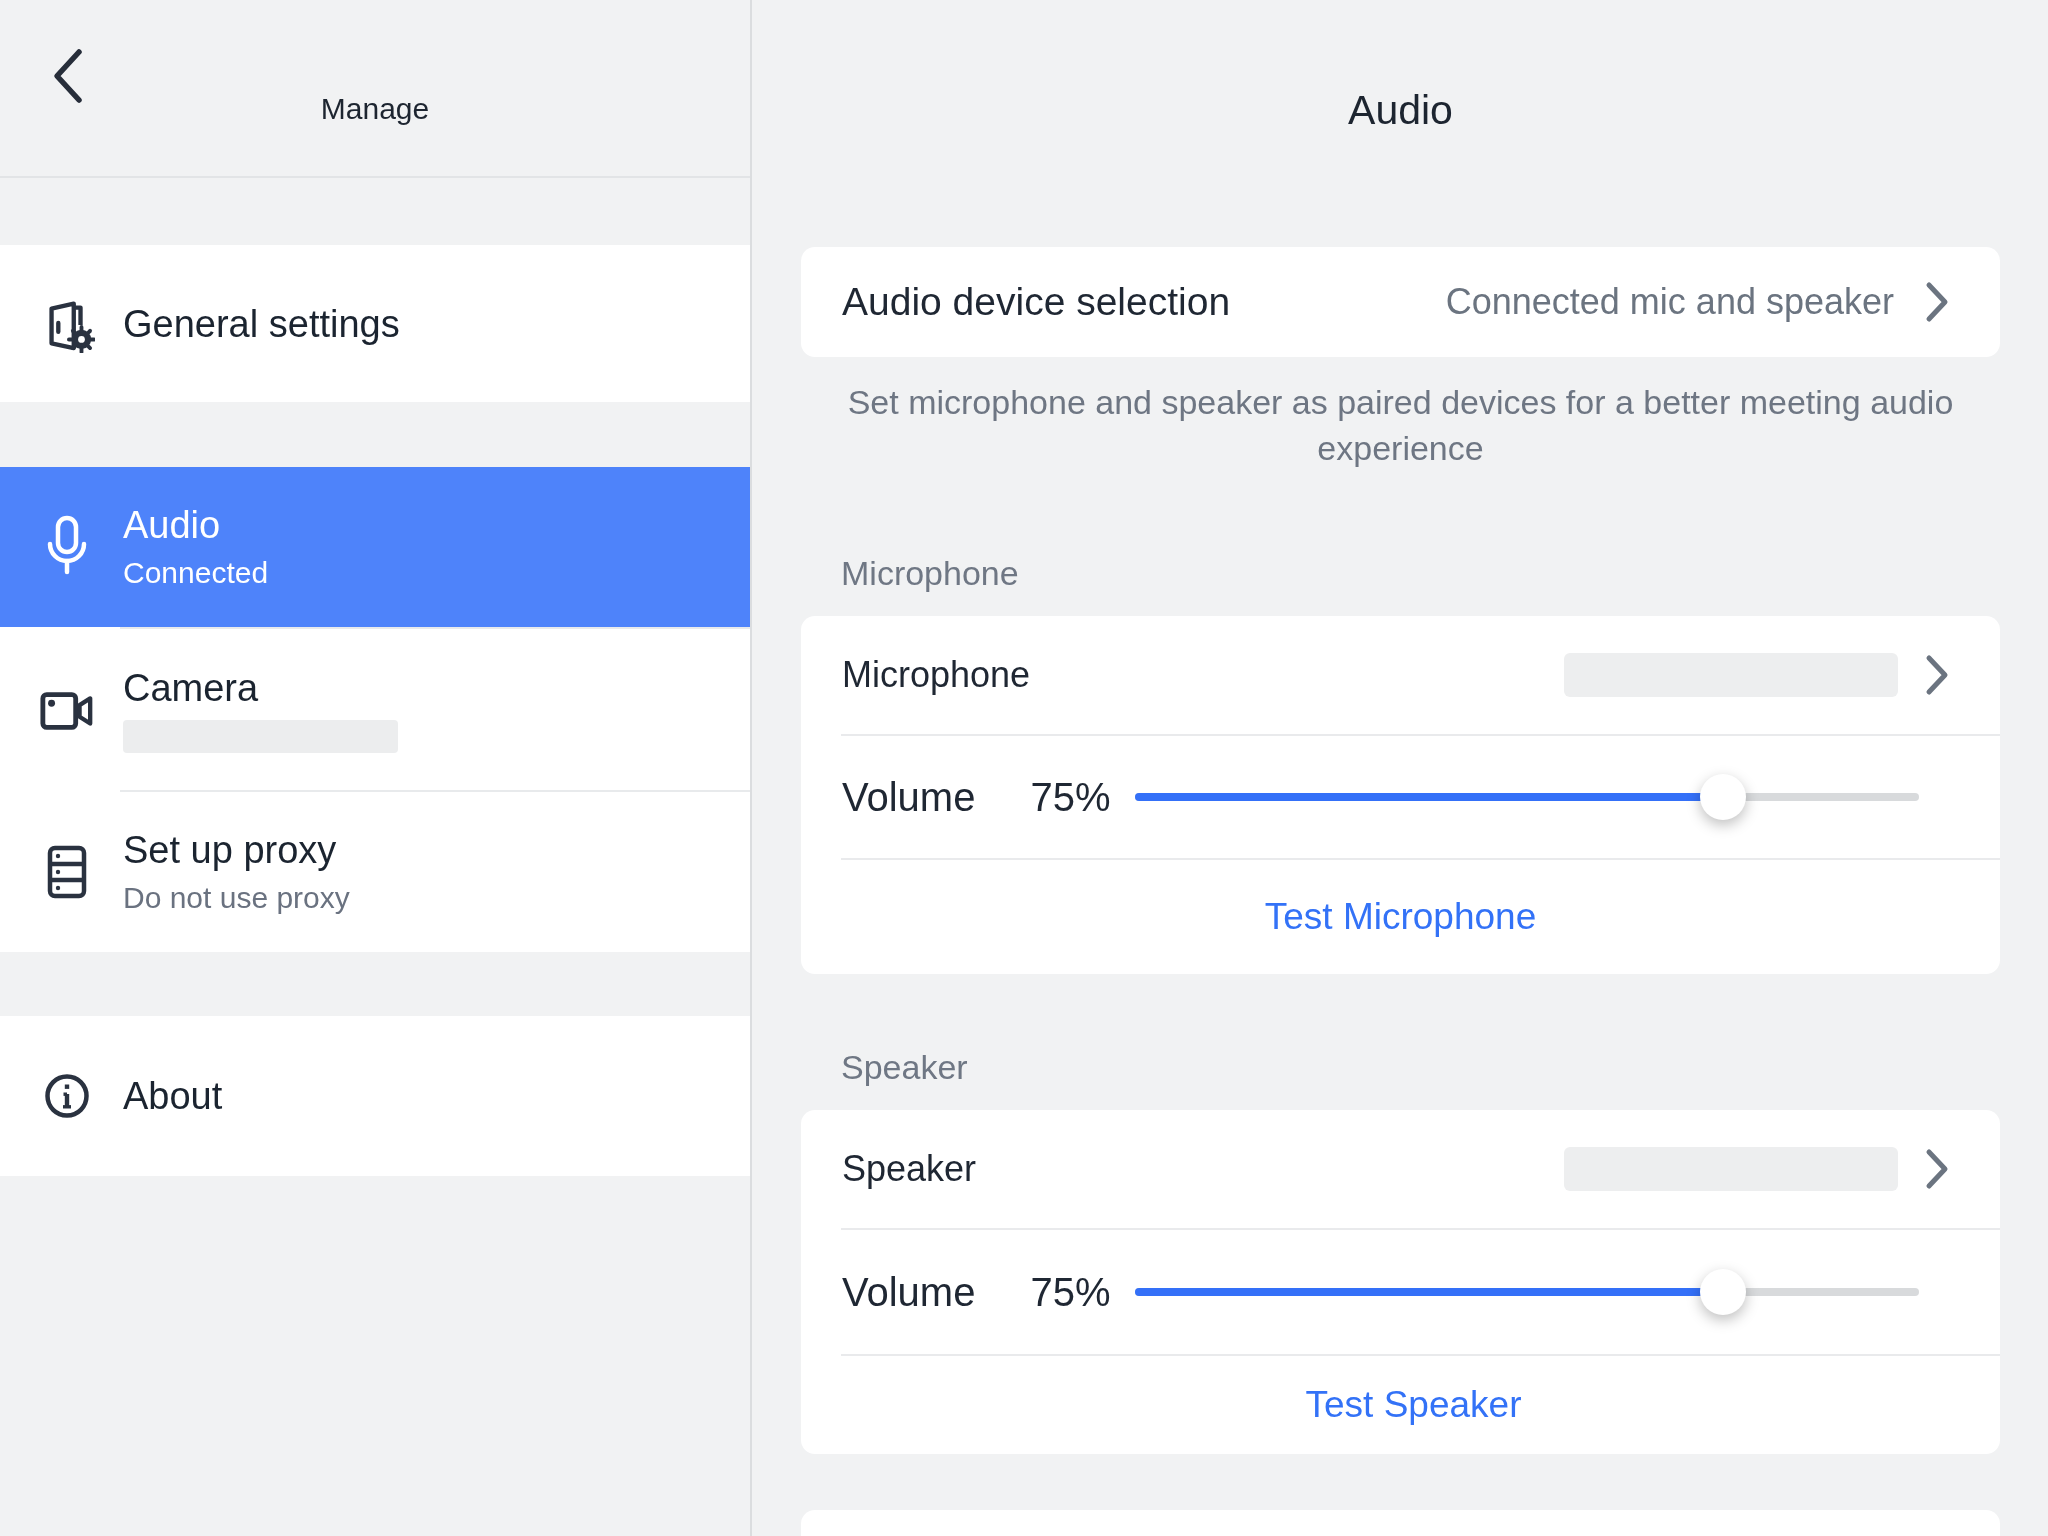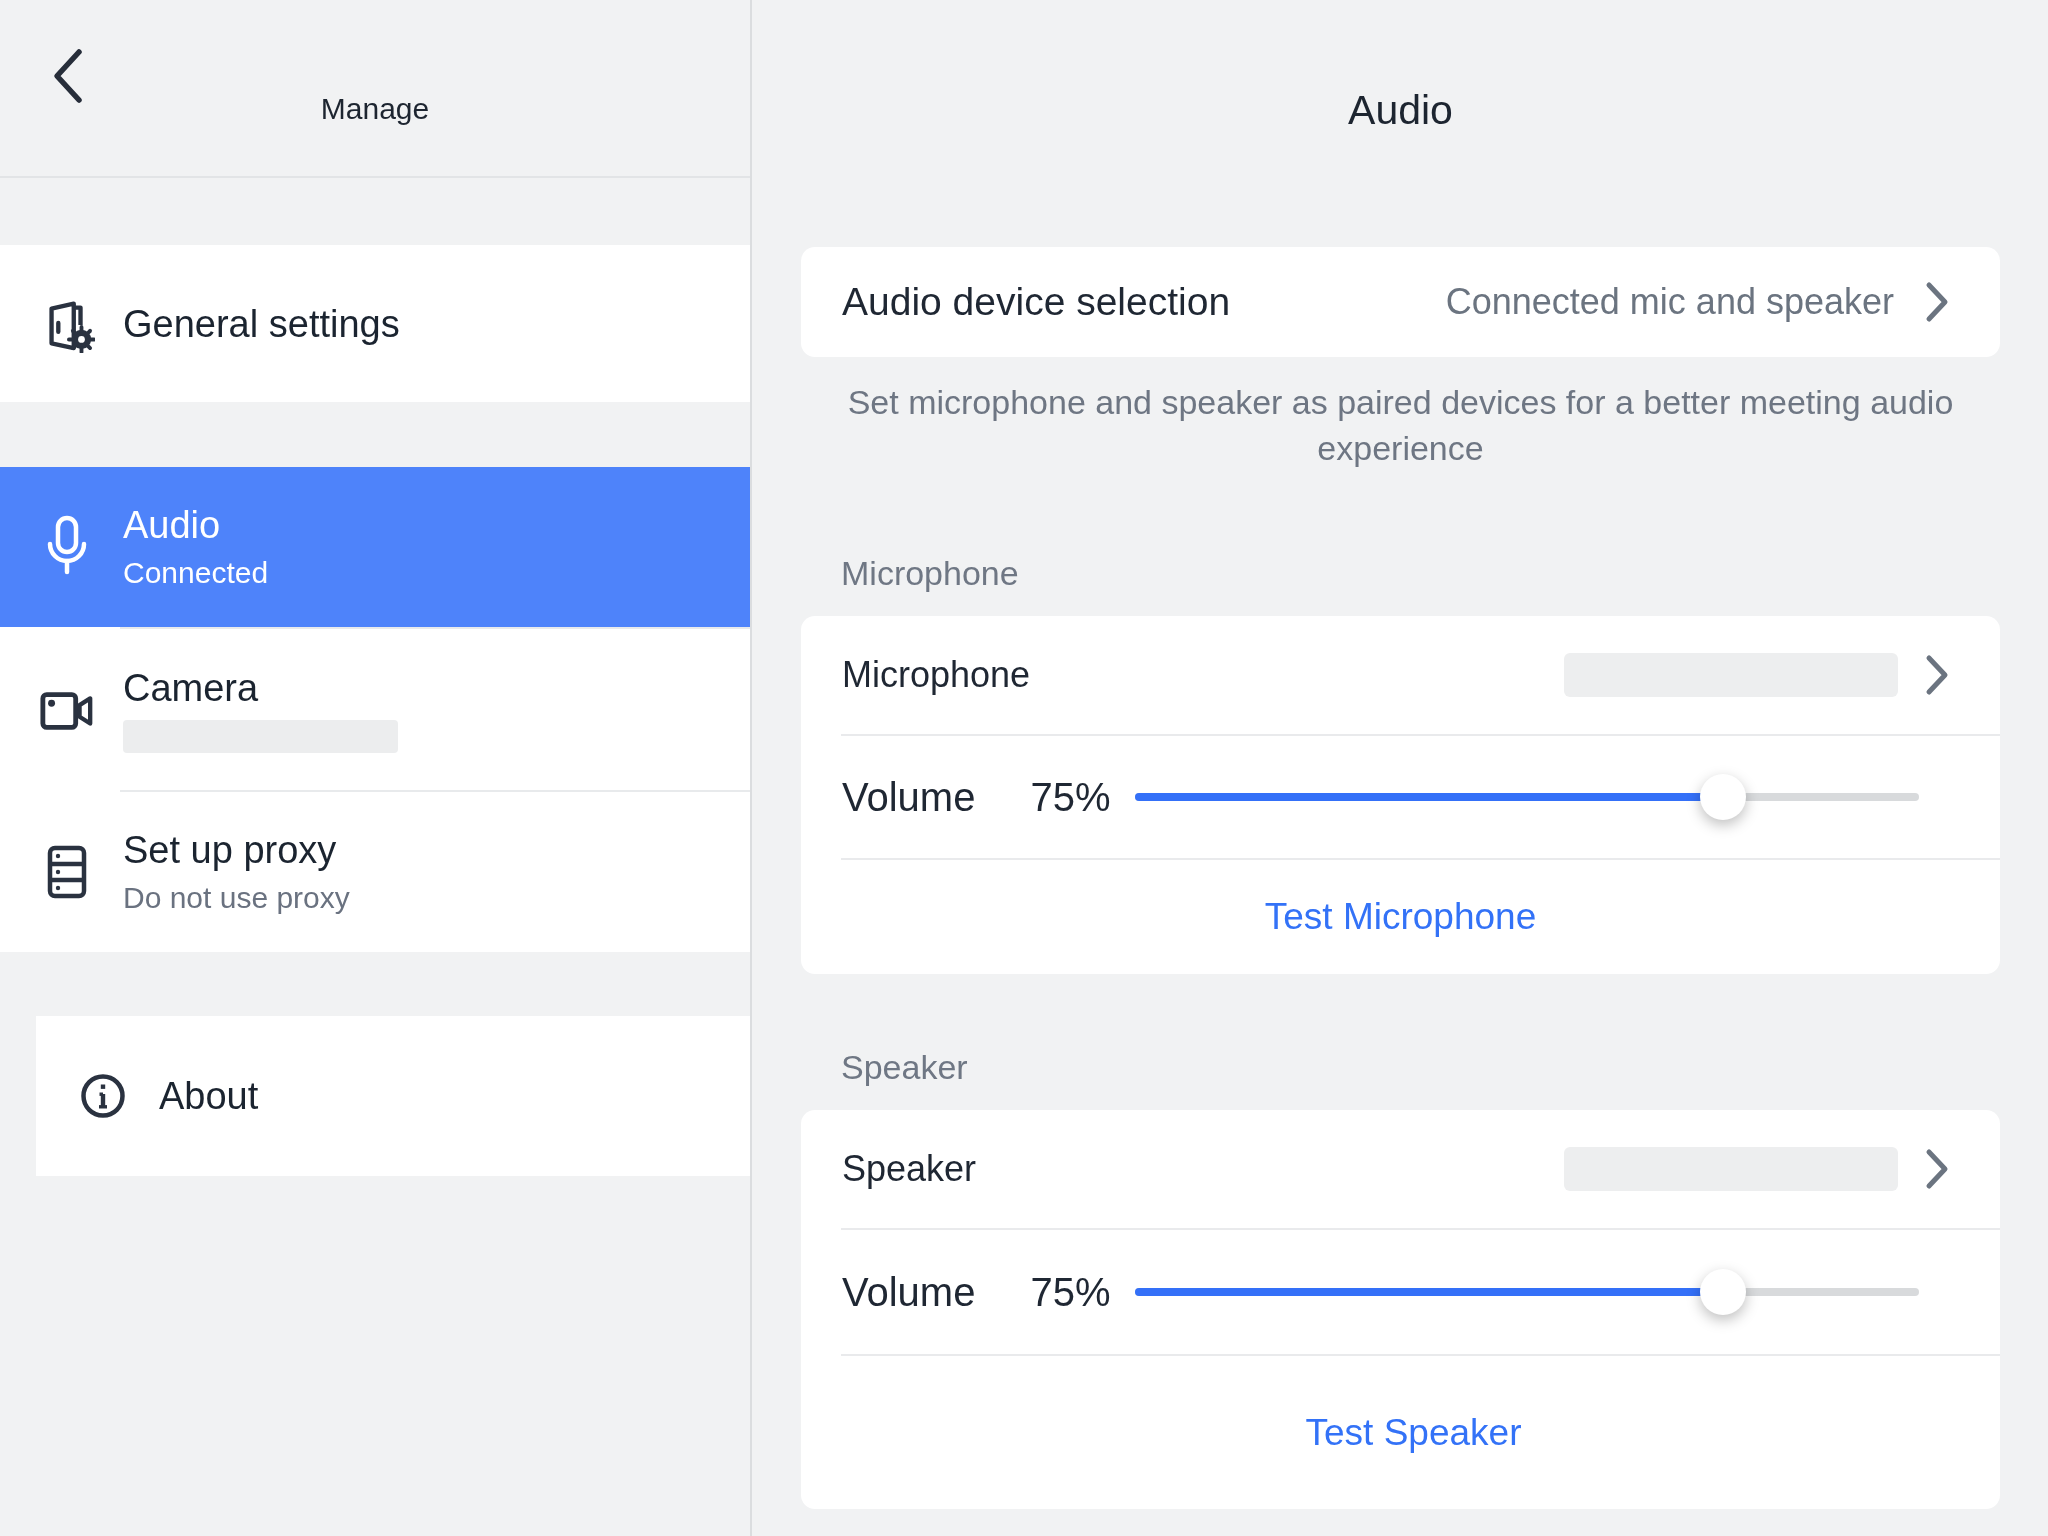--- a/index.html
+++ b/index.html
@@ -26,21 +26,21 @@
   .back-btn{
     position:absolute;left:40px;top:50%;margin-top:-12px;transform:translateY(-50%);
     background:none;border:none;padding:8px;cursor:pointer;line-height:0;
   }
   .sidebar-title{
     flex:1;text-align:center;font-size:30px;font-weight:500;margin:0;color:#1D2530;
   }
   .group{background:#FFFFFF;}
   .g1{margin-top:67px;text-align:right;}
   .g2{margin-top:65px;}
-  .g3{margin-top:64px;margin-left:36px;}
+  .g3{margin-top:64px;}
   .srow{
     display:flex;align-items:center;
     padding-left:39px;box-sizing:border-box;cursor:pointer;
   }
   .srow .icn{flex:none;width:56px;display:flex;justify-content:center;line-height:0;color:#2A3240;}
   .srow .txt{margin-left:28px;display:flex;flex-direction:column;justify-content:center;}
   .srow .lbl{font-size:38px;color:#1B2430;line-height:44px;}
   .srow .sub{font-size:30px;color:#6A7280;line-height:36px;margin-top:8px;}
   .row-general{height:157px;}
   .row-audio{height:160px;background:#4E83FA;}
@@ -95,21 +95,21 @@
   .slider{position:relative;flex:1;height:46px;cursor:pointer;}
   .track,.fill{position:absolute;top:50%;margin-top:-4px;height:8px;border-radius:4px;}
   .track{left:0;right:0;background:#D8DADC;}
   .fill{left:0;background:#3470F8;}
   .thumb{
     position:absolute;top:50%;width:46px;height:46px;border-radius:50%;
     background:#FFFFFF;box-shadow:0 5px 14px rgba(0,0,0,0.25);
     transform:translate(-50%,-50%);
   }
   .crow-test{height:114px;justify-content:center;}
-  .crow-test-c{height:153px;margin-left:26px;}
+  .crow-test-c{height:98px;margin-left:26px;}
   .test-btn{
     background:none;border:none;font-family:inherit;
     font-size:37px;color:#3372F7;cursor:pointer;padding:10px 24px;
   }
   .card-sliver{margin-top:56px;height:60px;border-radius:14px;}
 
   svg{display:block;}
 </style>
 </head>
 <body>

